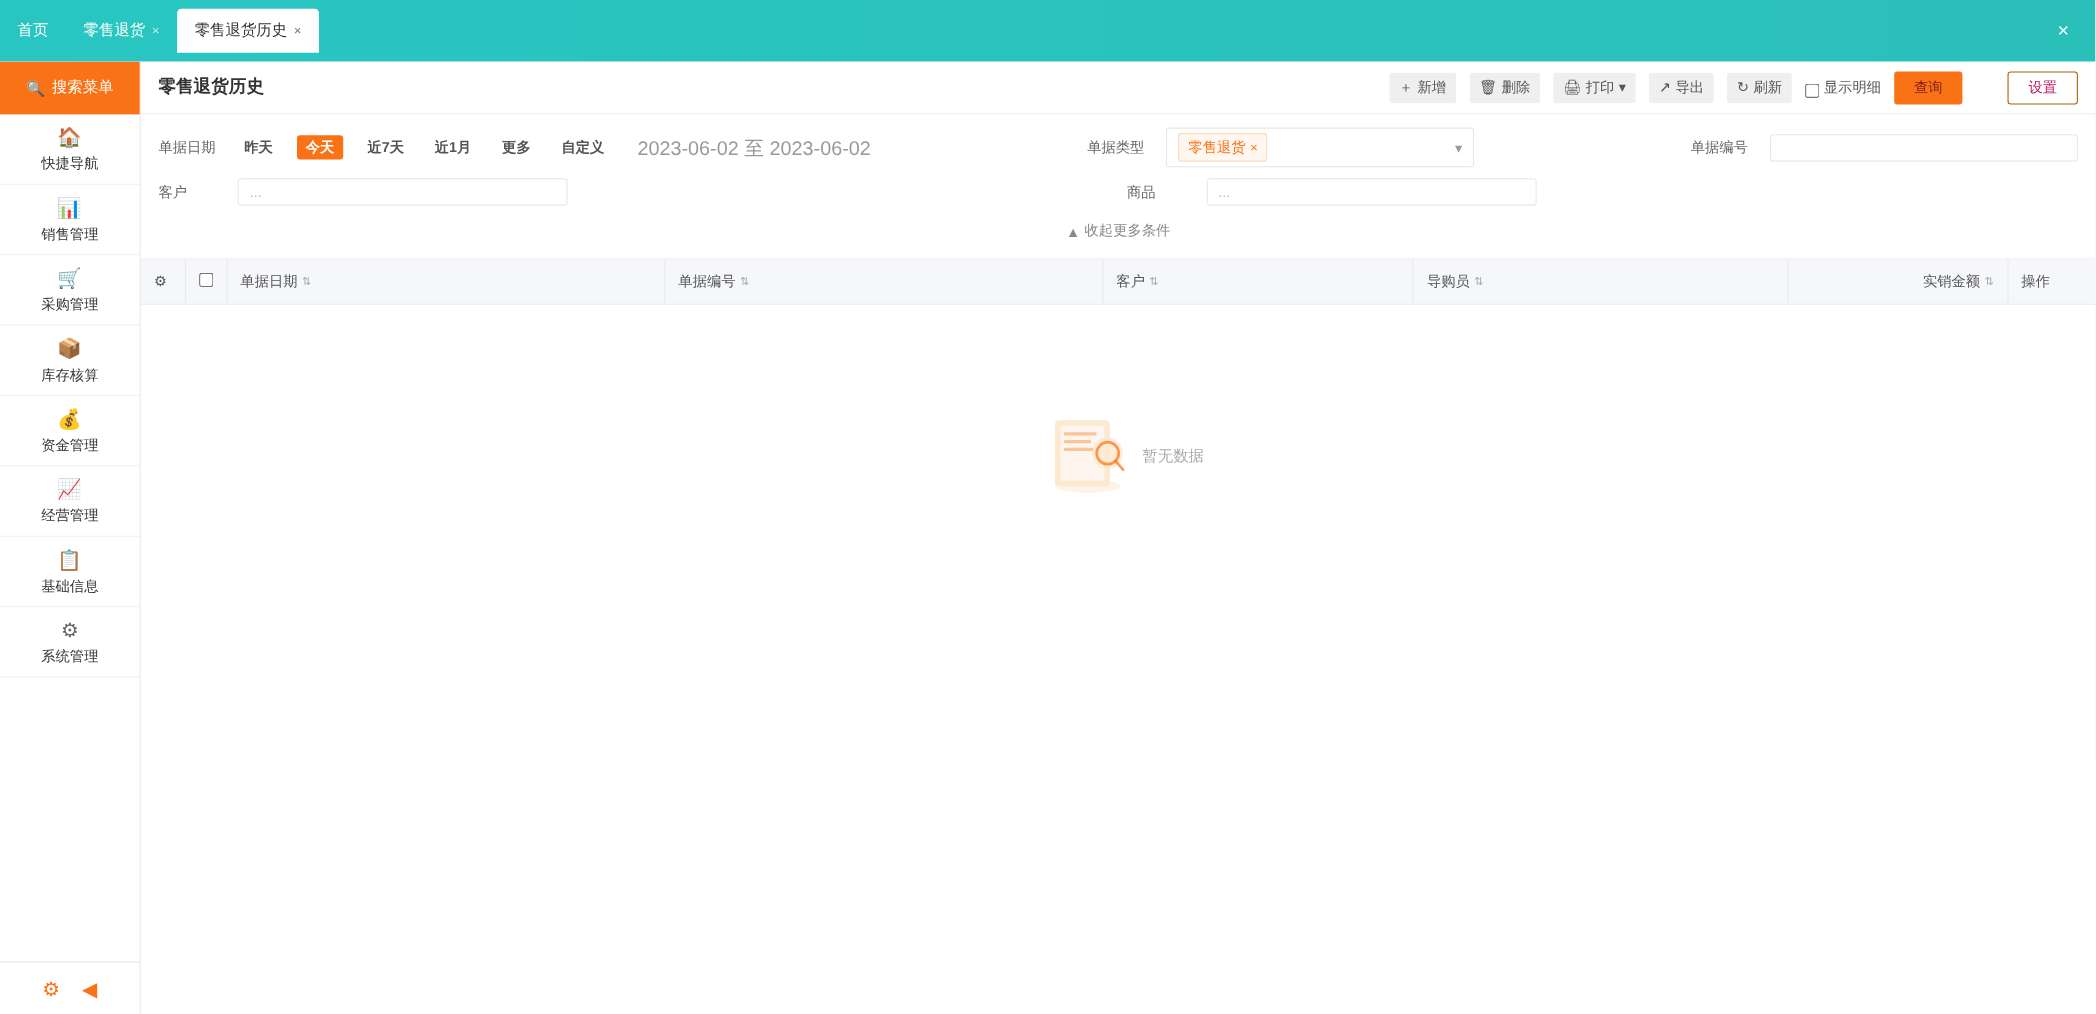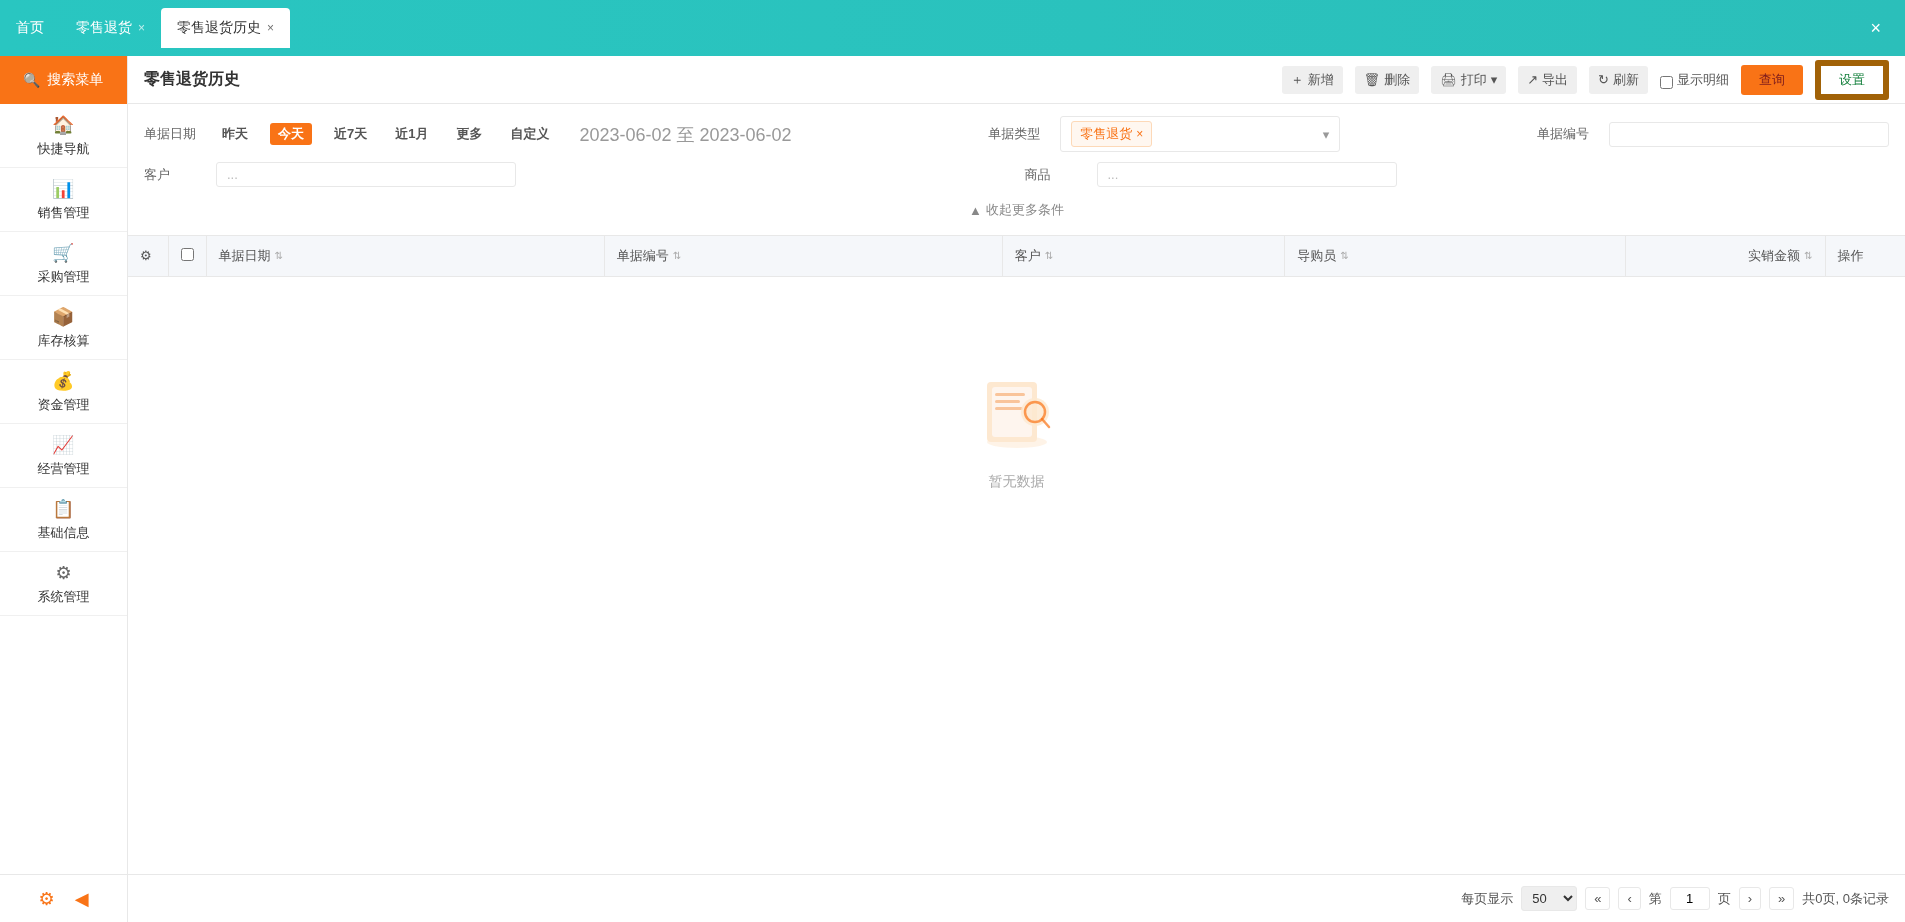--- a/index.html
+++ b/index.html
@@ -147,26 +147,27 @@
       background: #f97316;
       color: #7f1d1d;
       padding: 6px 18px;
       border-radius: 3px;
       font-size: 13px;
       cursor: pointer;
       border: none;
     }
     .btn-set {
       background: #fff;
-      color: #15803d;
+      color: #be185d;
       padding: 5px 18px;
       border-radius: 3px;
       font-size: 13px;
       cursor: pointer;
-      border: 6px solid #a16207;
+      border: 1px solid #a16207;
+      margin-left: 29px;
     }
     .checkbox-label {
       display: flex;
       align-items: flex-end;
       gap: 4px;
       font-size: 13px;
       color: #555;
     }
 
     
@@ -291,21 +292,21 @@
       white-space: nowrap;
       border-right: 1px solid #e8e8e8;
     }
     .data-table th:last-child { border-right: none; }
     .th-sort { display: flex; align-items: center; gap: 4px; }
     .th-sort .sort-icon { font-size: 10px; color: #aaa; }
     .settings-th { width: 40px; text-align: center; }
     .checkbox-th { width: 36px; text-align: center; }
     .empty-state {
       display: flex;
-      flex-direction: column;
+      flex-direction: row;
       align-items: center;
       justify-content: center;
       padding: 80px 0;
     }
     .empty-icon {
       width: 100px;
       height: 100px;
       margin-bottom: 16px;
     }
     .empty-text {
@@ -561,30 +562,14 @@
                   <line x1="75" y1="62" x2="82" y2="70" stroke="#f97316" stroke-width="2.5" stroke-linecap="round" opacity="0.7"></line>
                 </svg>
                 <span class="empty-text">暂无数据</span>
               </div>
             </td>
           </tr>
         </tbody>
       </table>
     </div>
 
-    <div class="pagination-bar">
-      <span>每页显示</span>
-      <select class="page-size-select">
-        <option value="50">50</option>
-        <option value="20">20</option>
-        <option value="100">100</option>
-      </select>
-      <button class="page-nav-btn">«</button>
-      <button class="page-nav-btn">‹</button>
-      <span>第</span>
-      <input class="page-input" type="text" value="1" style="">
-      <span>页</span>
-      <button class="page-nav-btn">›</button>
-      <button class="page-nav-btn">»</button>
-      <span>共0页, 0条记录</span>
-    </div>
   </div>
 </div>
 
 </body></html>

